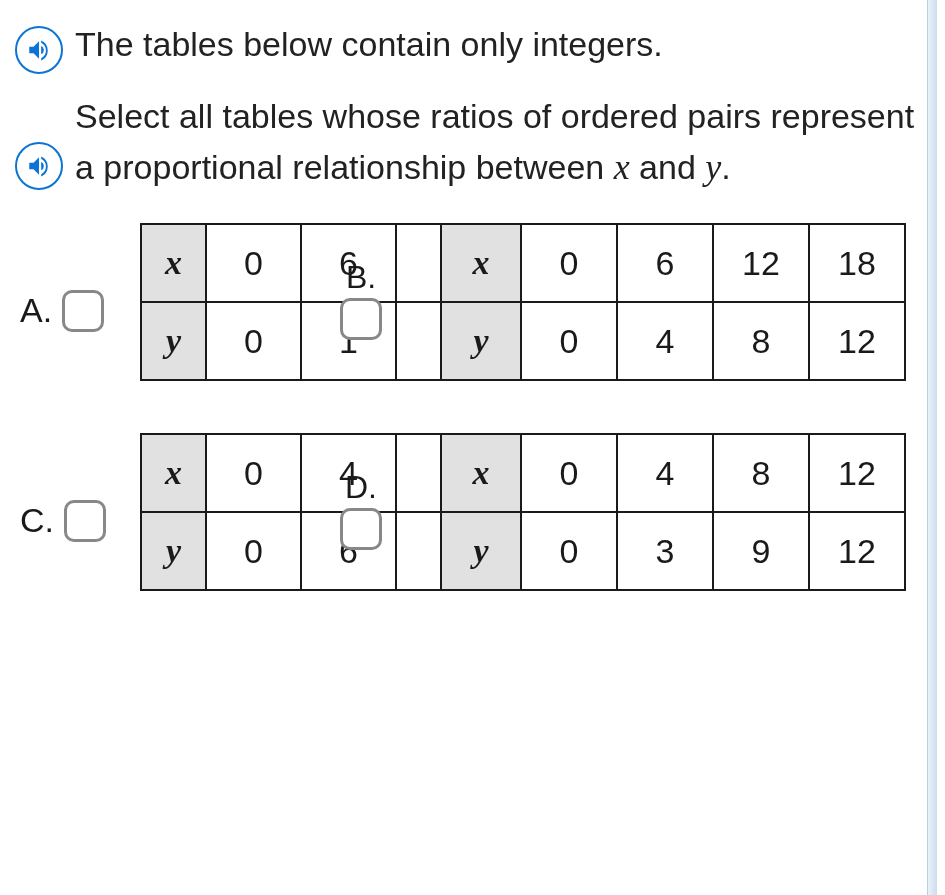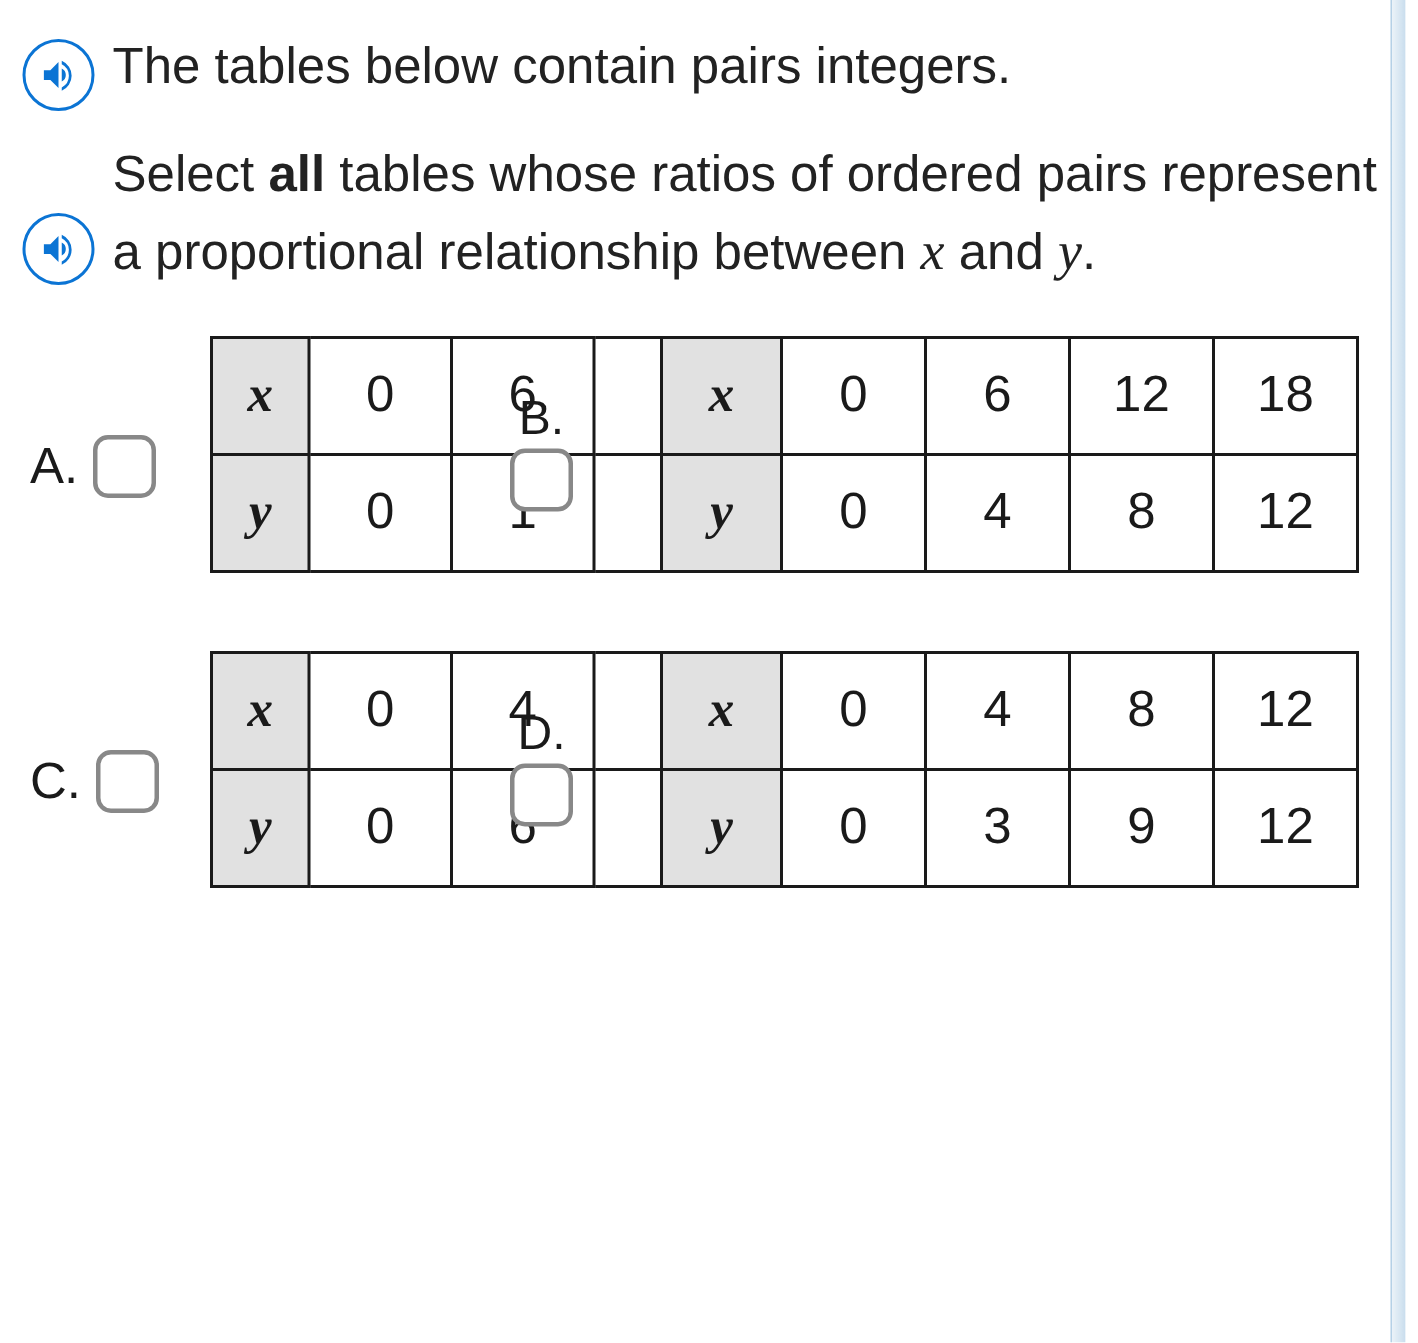--- a/index.html
+++ b/index.html
@@ -41,21 +41,21 @@
       height: 26px;
       fill: #0b74d4;
     }
     .question-text {
       line-height: 1.45;
       font-size: 34px;
       color: #222;
       flex: 1;
     }
     .bold {
-      font-weight: 700;
+      font-weight: 400;
     }
     .italic {
       font-style: italic;
       font-family: "Times New Roman", serif;
       font-size: 36px;
     }
     .answers-area {
       position: relative;
       margin-top: 30px;
       padding-left: 5px;
@@ -152,21 +152,21 @@
   </style>
 </head>
 <body>
 
 <div class="question-block">
   <div class="audio-btn">
     <svg viewBox="0 0 24 24">
       <path d="M3 9v6h4l5 5V4L7 9H3zm13.5 3a4.5 4.5 0 0 0-2.5-4v8a4.5 4.5 0 0 0 2.5-4zm-2.5-8.7v2.06A8 8 0 0 1 14 19.64v2.06A10 10 0 0 0 14 3.3z"></path>
     </svg>
   </div>
-  <div class="question-text">The tables below contain pairs integers.</div>
+  <div class="question-text">The tables below contain only integers.</div>
 </div>
 
 <div class="question-block">
   <div class="audio-btn" style="margin-top:50px;">
     <svg viewBox="0 0 24 24">
       <path d="M3 9v6h4l5 5V4L7 9H3zm13.5 3a4.5 4.5 0 0 0-2.5-4v8a4.5 4.5 0 0 0 2.5-4zm-2.5-8.7v2.06A8 8 0 0 1 14 19.64v2.06A10 10 0 0 0 14 3.3z"></path>
     </svg>
   </div>
   <div class="question-text">
     <span>Select </span><span class="bold">all</span><span> tables whose ratios of ordered pairs represent a proportional relationship between </span><span class="italic">x</span><span> and </span><span class="italic">y</span><span>.</span>

